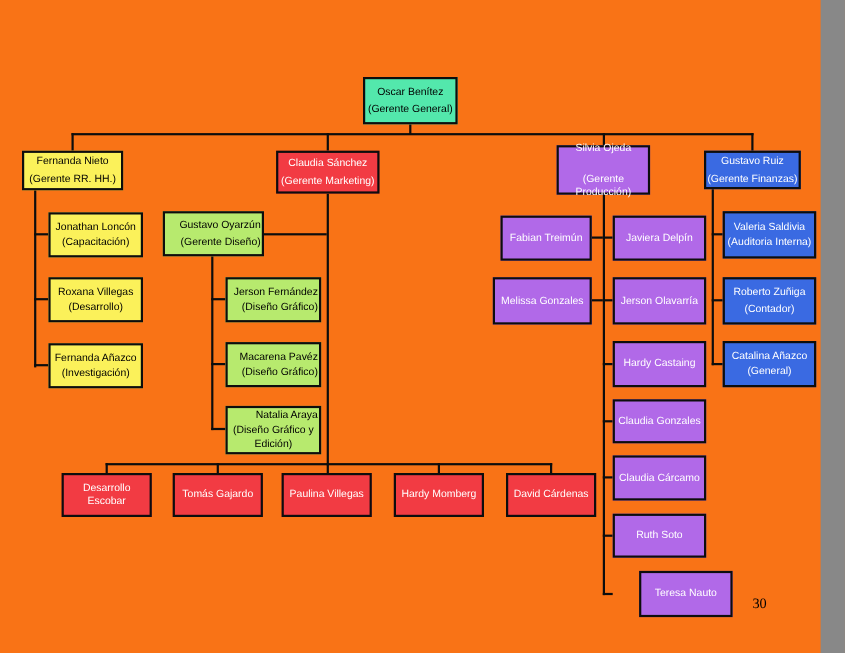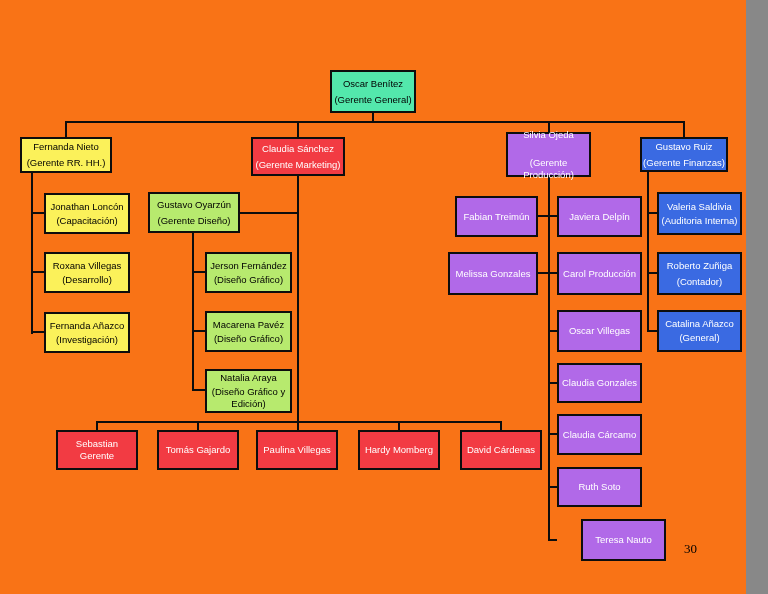--- a/index.html
+++ b/index.html
@@ -8,21 +8,21 @@
     font-family:"Liberation Sans","DejaVu Sans",sans-serif;overflow:hidden;
   }
   .node{
     position:absolute;box-sizing:border-box;border:2px solid #0d0d0d;
     display:flex;flex-direction:column;justify-content:center;align-items:center;
     text-align:center;font-size:9.5px;line-height:12px;gap:2px;padding:1px;
   }
   .mgr{gap:4px;}
   .teal{background:#53E8AC;color:#000;}
   .yellow{background:#FBF15A;color:#000;}
-  .green{background:#B7EA6E;color:#000;}
+  .green{background:#B7EA6E;color:#000;align-items:flex-end;}
   .red{background:#F23B43;color:#fff;}
   .purple{background:#B169E8;color:#fff;gap:16px;}
   .blue{background:#3A6AE2;color:#fff;}
   .cline{position:absolute;background:#0d0d0d;}
   #pageno{position:absolute;font-family:"Liberation Serif","DejaVu Serif",serif;
     font-size:13px;color:#000;left:684px;top:541px;}
 </style>
 </head>
 <body>
 
@@ -107,21 +107,21 @@
   <div class="node green" style="left:205px;top:311px;width:87px;height:41px">
     <span>Macarena Pavéz</span>
     <span>(Diseño Gráfico)</span>
   </div>
   <div class="node green" style="left:205px;top:369px;width:87px;height:44px">
     <span>Natalia Araya</span>
     <span>(Diseño Gráfico y Edición)</span>
   </div>
 
   <div class="node red" style="left:56px;top:430px;width:82px;height:40px">
-    <span>Sebastian Gerente</span>
+    <span>Desarrollo Escobar</span>
   </div>
   <div class="node red" style="left:157px;top:430px;width:82px;height:40px">
     <span>Tomás Gajardo</span>
   </div>
   <div class="node red" style="left:256px;top:430px;width:82px;height:40px">
     <span>Paulina Villegas</span>
   </div>
   <div class="node red" style="left:358px;top:430px;width:82px;height:40px">
     <span>Hardy Momberg</span>
   </div>
@@ -136,24 +136,24 @@
   <div class="node purple" style="left:455px;top:196px;width:83px;height:41px">
     <span>Fabian Treimún</span>
   </div>
   <div class="node purple" style="left:448px;top:252px;width:90px;height:43px">
     <span>Melissa Gonzales</span>
   </div>
   <div class="node purple" style="left:557px;top:196px;width:85px;height:41px">
     <span>Javiera Delpín</span>
   </div>
   <div class="node purple" style="left:557px;top:252px;width:85px;height:43px">
-    <span>Carol Producción</span>
+    <span>Jerson Olavarría</span>
   </div>
   <div class="node purple" style="left:557px;top:310px;width:85px;height:42px">
-    <span>Oscar Villegas</span>
+    <span>Hardy Castaing</span>
   </div>
   <div class="node purple" style="left:557px;top:363px;width:85px;height:40px">
     <span>Claudia Gonzales</span>
   </div>
   <div class="node purple" style="left:557px;top:414px;width:85px;height:41px">
     <span>Claudia Cárcamo</span>
   </div>
   <div class="node purple" style="left:557px;top:467px;width:85px;height:40px">
     <span>Ruth Soto</span>
   </div>

